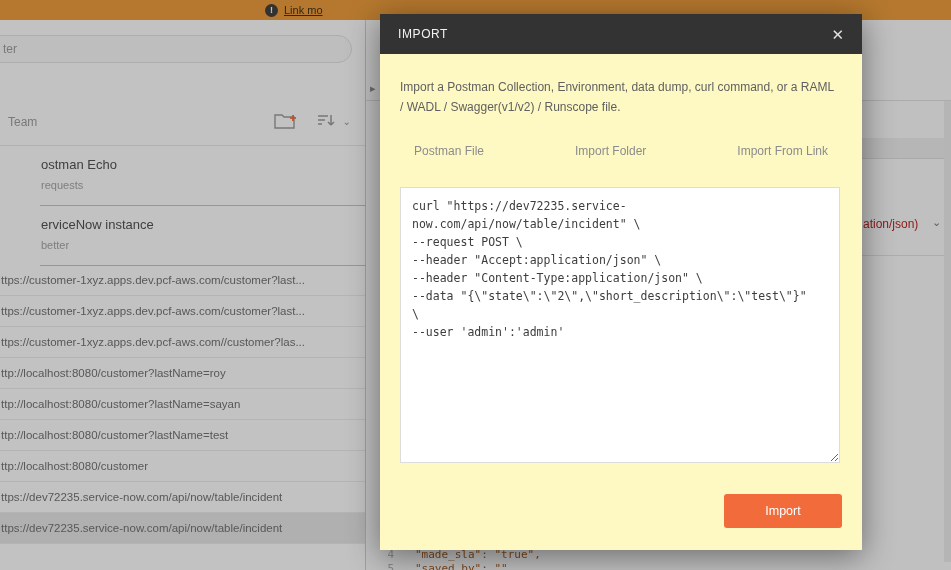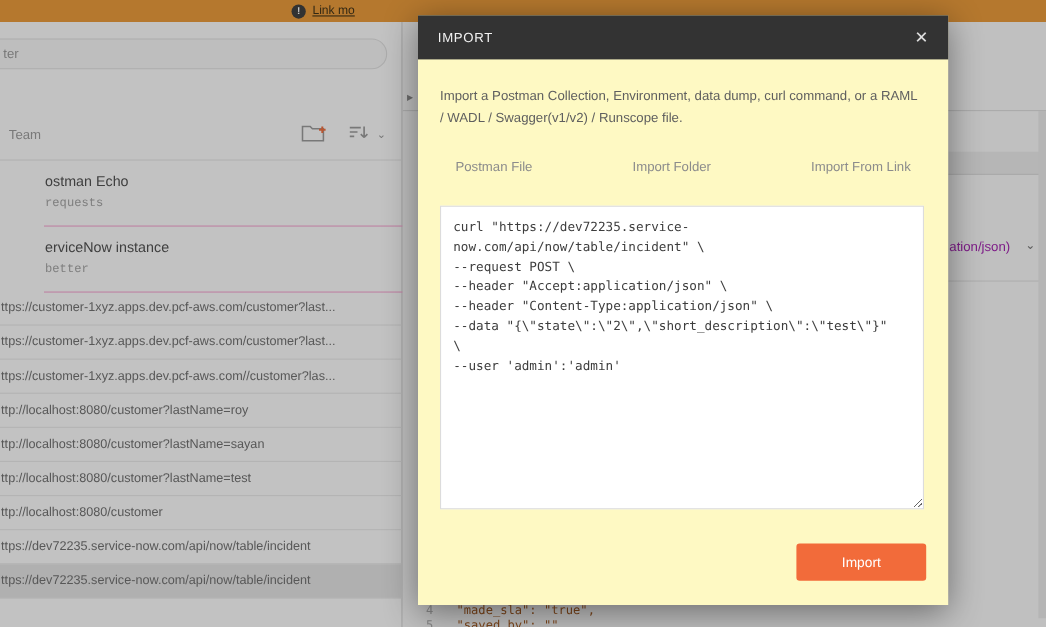--- a/index.html
+++ b/index.html
@@ -27,33 +27,33 @@
   .side-tab.t-history{width:147px;}
   .side-tab.t-collections{width:205px;color:#3c3c3c;border-bottom:3px solid #f26b3a;}
   .team-row{position:absolute;top:81px;left:0;width:100%;height:44px;border-bottom:1px solid #e8e8e8;}
   .team-label{position:absolute;left:8px;top:14px;font-size:12px;color:#9b9b9b;}
   .folder-ic{position:absolute;right:66px;top:10px;cursor:pointer;}
   .sort-ic{position:absolute;right:30px;top:12px;cursor:pointer;}
   .sort-chev{position:absolute;right:14px;top:15px;color:#999;font-size:10px;cursor:pointer;}
   .coll-item{position:absolute;left:0;width:100%;height:60px;border-bottom:1px solid #f9a8d4;cursor:pointer;margin-left:40px;}
   .c1{top:125px}.c2{top:185px}
   .coll-name{position:absolute;left:1px;top:12px;font-size:13px;color:#4c4c4c;}
-  .coll-meta{position:absolute;left:1px;top:34px;font-size:11px;color:#a3a3a3;font-family:Liberation Mono, monospace;}
+  .coll-meta{position:absolute;left:1px;top:34px;font-size:11px;color:#a3a3a3;}
   .hist{position:absolute;left:0;top:245px;width:100%;}
   .hist-row{height:30px;line-height:30px;font-size:11.5px;color:#6e6e6e;border-bottom:1px solid #ececec;
             padding-left:1px;white-space:nowrap;overflow:hidden;cursor:pointer;}
   .hist-row.selected{background:#e7e7e7;}
 
   
   .main{position:absolute;top:20px;left:366px;right:0;bottom:0;background:#fcfcfc;z-index:1;}
   .play{position:absolute;left:4px;top:62px;color:#8a8a8a;font-size:11px;cursor:pointer;}
   .main-line1{position:absolute;left:0;right:0;top:80px;border-top:1px solid #e0e0e0;}
   .tabsbar-frag{position:absolute;left:496px;right:0;top:118px;height:20px;background:#efefef;
                 border-bottom:1px solid #dddddd;}
-  .ct-frag{position:absolute;left:497px;top:197px;font-size:12px;color:#a21caf;text-align:center;}
+  .ct-frag{position:absolute;left:497px;top:197px;font-size:12px;color:#b91c1c;text-align:center;}
   .ct-chev{position:absolute;left:566px;top:196px;color:#777;font-size:11px;cursor:pointer;}
   .main-line2{position:absolute;left:496px;right:0;top:235px;border-top:1px solid #e3e3e3;}
   .scroll-strip{position:absolute;right:0;top:81px;width:7px;bottom:8px;background:#ededed;cursor:pointer;}
   .code{position:absolute;left:14px;top:528px;font-family:"DejaVu Sans Mono",monospace;
         font-size:11px;line-height:14px;white-space:nowrap;}
   .code-row{display:flex;}
   .code .ln{width:14px;text-align:right;color:#b0b0b0;margin-right:21px;}
   .code .ctext{color:#a2571c;}
 
   

